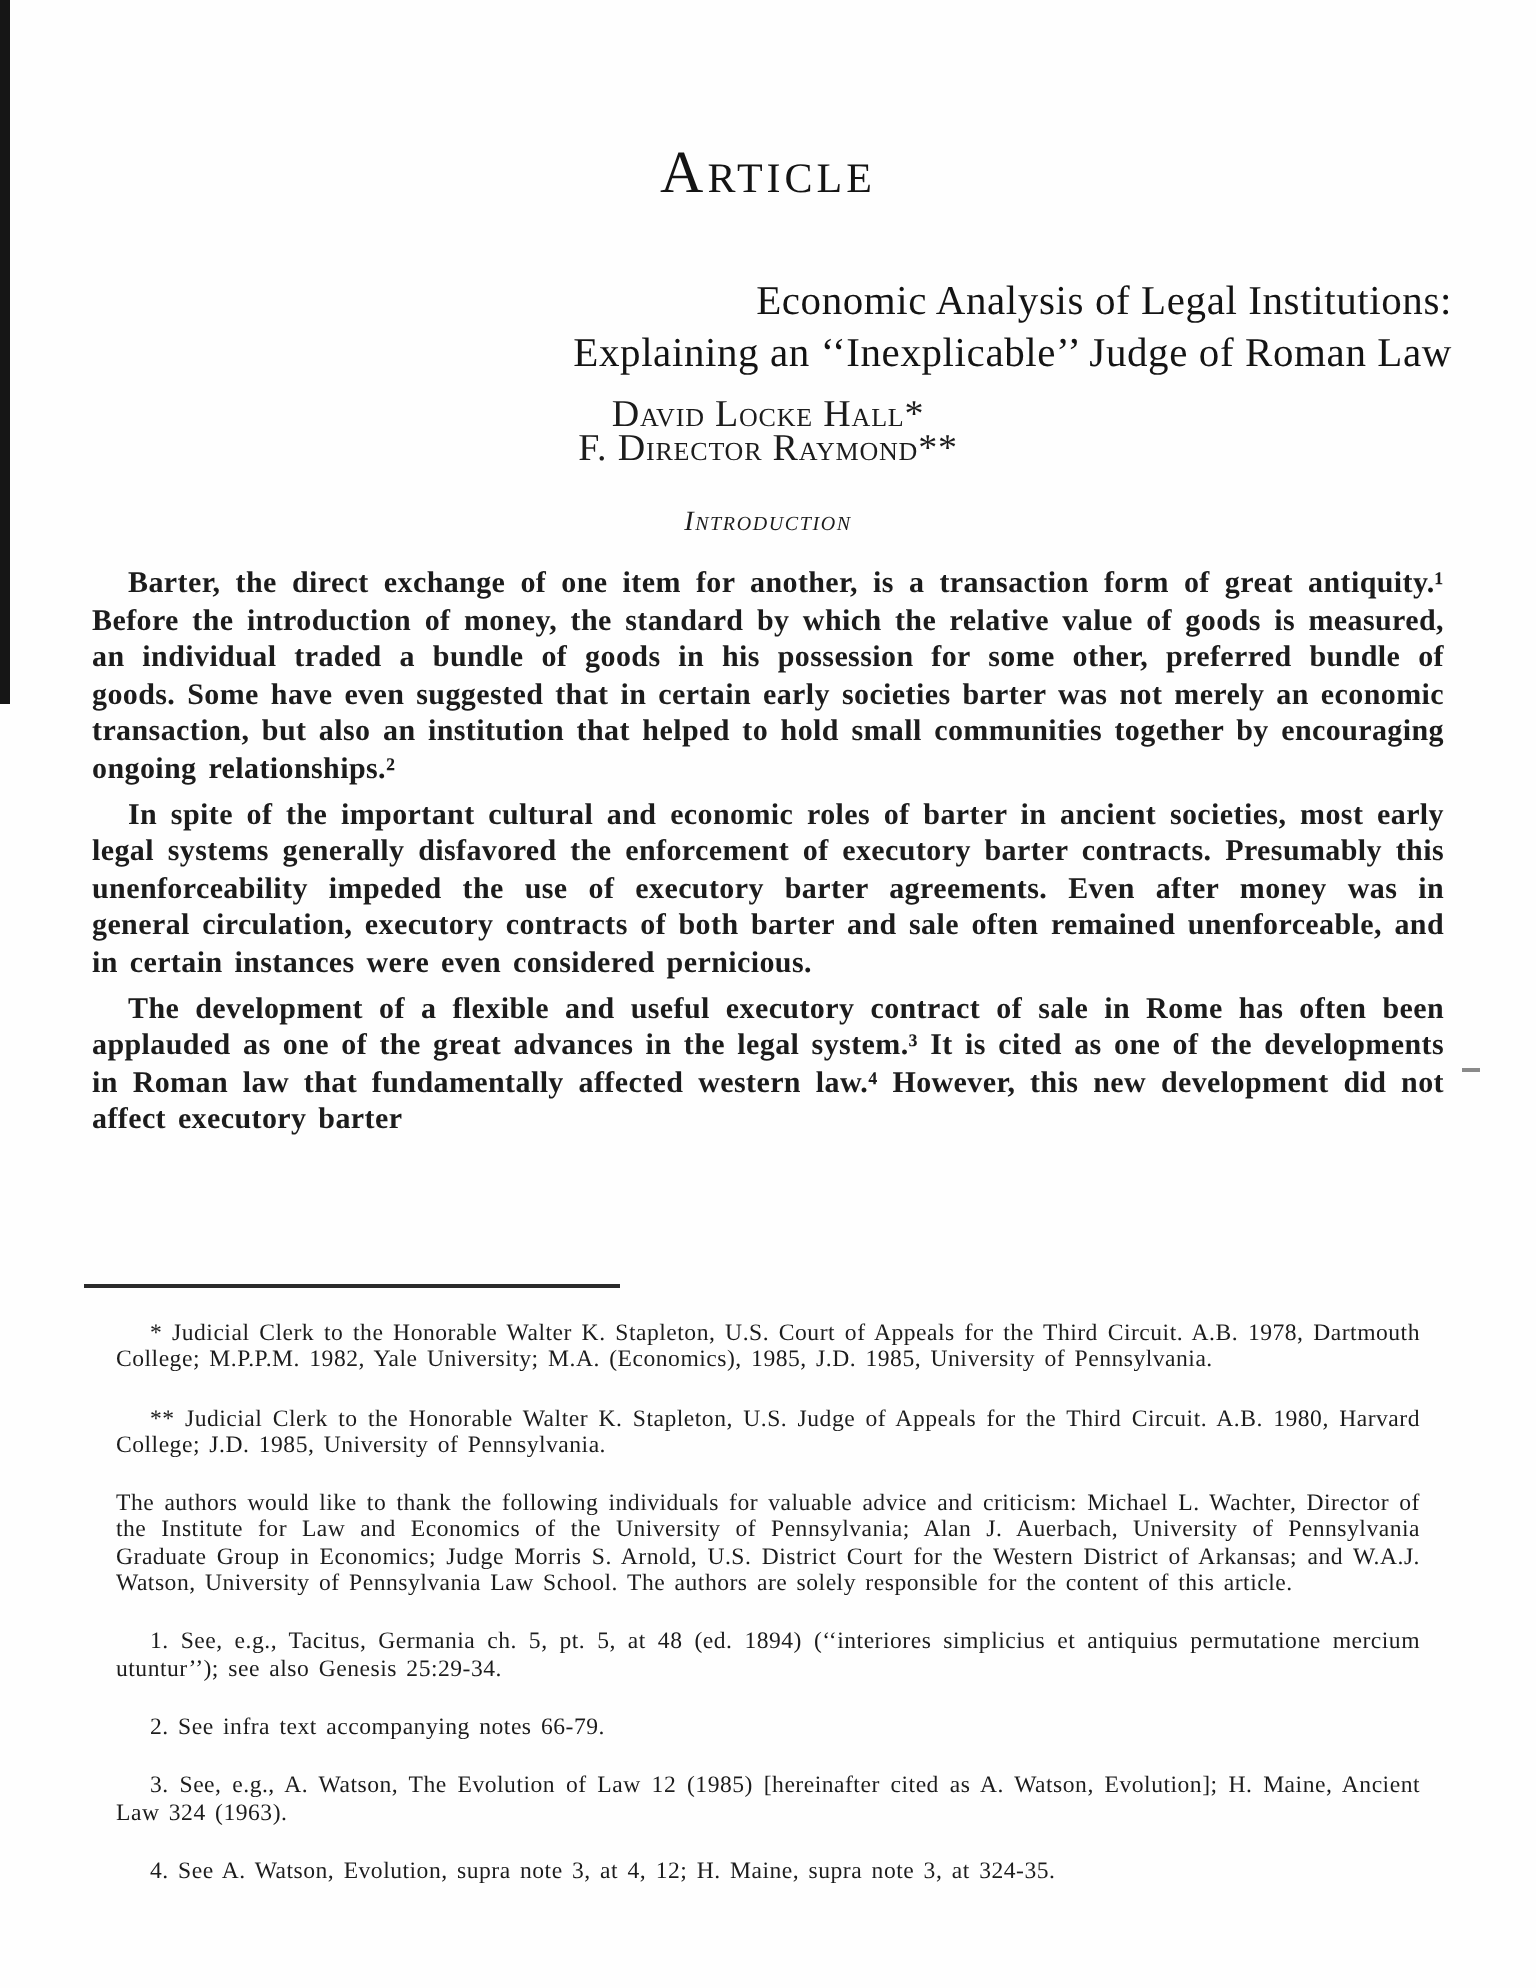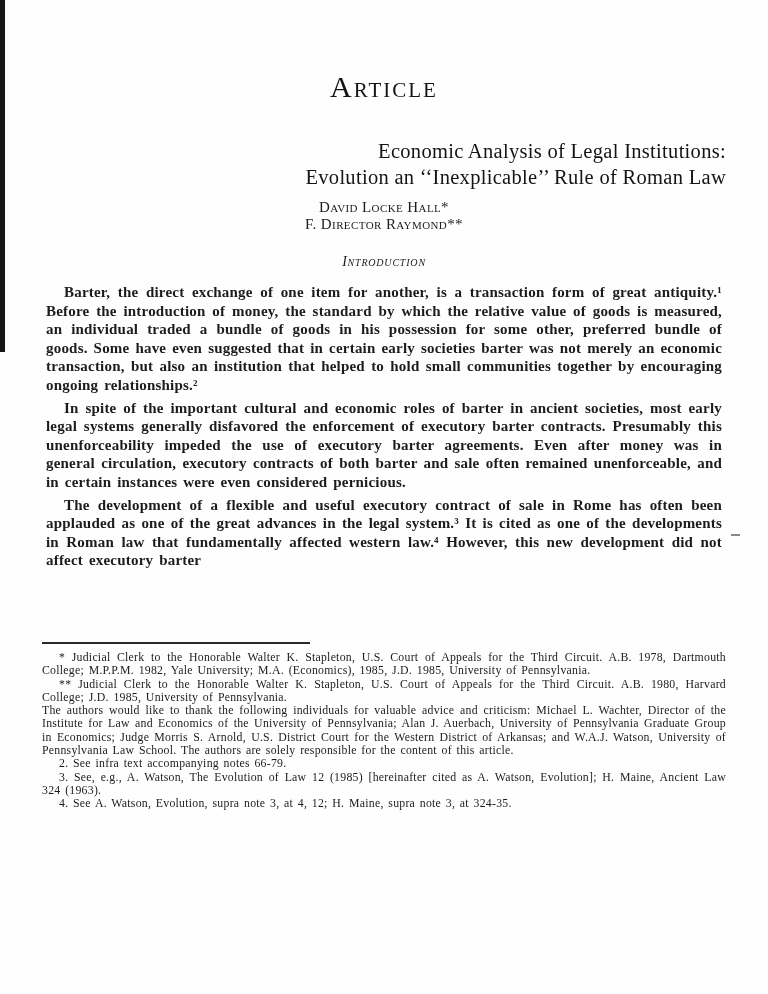--- a/index.html
+++ b/index.html
@@ -52,21 +52,21 @@
     text-align: right;
     font-size: 20.5px;
     line-height: 26px;
     letter-spacing: 0.3px;
     color: #141414;
   }
   .authors {
     margin-top: 9px;
     text-align: center;
     font-variant: small-caps;
-    font-size: 15px;
+    font-size: 19px;
     line-height: 17px;
     letter-spacing: 0.4px;
   }
   .section-heading {
     margin-top: 21px;
     text-align: center;
     font-variant: small-caps;
     font-size: 14px;
     letter-spacing: 0.8px;
     font-style: italic;
@@ -97,39 +97,39 @@
     margin: 0;
   }
   .footnotes {
     margin-top: 7px;
     font-size: 11.8px;
     line-height: 13.3px;
     text-align: justify;
     letter-spacing: 0.25px;
     word-spacing: 1.5px;
   }
-  .footnotes p { margin: 0; }
+  .footnotes p { margin: 16px; }
   .fn-indent { text-indent: 17px; }
   .fn-flush { text-indent: 0; }
 </style>
 </head>
 <body>
 
 <div class="page">
 
   <div class="edge-strip"></div>
   <div class="stray-mark"></div>
 
   <div class="content">
 
     <div class="article-label">Article</div>
 
     <div class="article-title">
       <div>Economic Analysis of Legal Institutions:</div>
-      <div>Evolution an ‘‘Inexplicable’’ Rule of Roman Law</div>
+      <div>Explaining an ‘‘Inexplicable’’ Judge of Roman Law</div>
     </div>
 
     <div class="authors">
       <div>David Locke Hall*</div>
       <div>F. Director Raymond**</div>
     </div>
 
     <div class="section-heading">Introduction</div>
 
     <div class="body-text">
@@ -137,21 +137,22 @@
       <p>In spite of the important cultural and economic roles of barter in ancient societies, most early legal systems generally disfavored the enforcement of executory barter contracts. Presumably this unenforceability impeded the use of executory barter agreements. Even after money was in general circulation, executory contracts of both barter and sale often remained unenforceable, and in certain instances were even considered pernicious.</p>
       <p>The development of a flexible and useful executory contract of sale in Rome has often been applauded as one of the great advances in the legal system.³ It is cited as one of the developments in Roman law that fundamentally affected western law.⁴ However, this new development did not affect executory barter</p>
     </div>
 
   </div>
 
   <div class="footnote-section">
     <div class="footnote-rule"></div>
     <div class="footnotes">
       <p class="fn-indent">* Judicial Clerk to the Honorable Walter K. Stapleton, U.S. Court of Appeals for the Third Circuit. A.B. 1978, Dartmouth College; M.P.P.M. 1982, Yale University; M.A. (Economics), 1985, J.D. 1985, University of Pennsylvania.</p>
-      <p class="fn-indent">** Judicial Clerk to the Honorable Walter K. Stapleton, U.S. Court of Appeals for the Third Circuit. A.B. 1980, Harvard College; J.D. 1985, University of Pennsylvania.</p>
+      <p class="fn-indent">** Judicial Clerk to the Honorable Walter K. Stapleton, U.S. Judge of Appeals for the Third Circuit. A.B. 1980, Harvard College; J.D. 1985, University of Pennsylvania.</p>
       <p class="fn-flush">The authors would like to thank the following individuals for valuable advice and criticism: Michael L. Wachter, Director of the Institute for Law and Economics of the University of Pennsylvania; Alan J. Auerbach, University of Pennsylvania Graduate Group in Economics; Judge Morris S. Arnold, U.S. District Court for the Western District of Arkansas; and W.A.J. Watson, University of Pennsylvania Law School. The authors are solely responsible for the content of this article.</p>
+      <p class="fn-indent">1. See, e.g., Tacitus, Germania ch. 5, pt. 5, at 48 (ed. 1894) (‘‘interiores simplicius et antiquius permutatione mercium utuntur’’); see also Genesis 25:29-34.</p>
       <p class="fn-indent">2. See infra text accompanying notes 66-79.</p>
       <p class="fn-indent">3. See, e.g., A. Watson, The Evolution of Law 12 (1985) [hereinafter cited as A. Watson, Evolution]; H. Maine, Ancient Law 324 (1963).</p>
       <p class="fn-indent">4. See A. Watson, Evolution, supra note 3, at 4, 12; H. Maine, supra note 3, at 324-35.</p>
     </div>
   </div>
 
 </div>
 
 </body></html>

